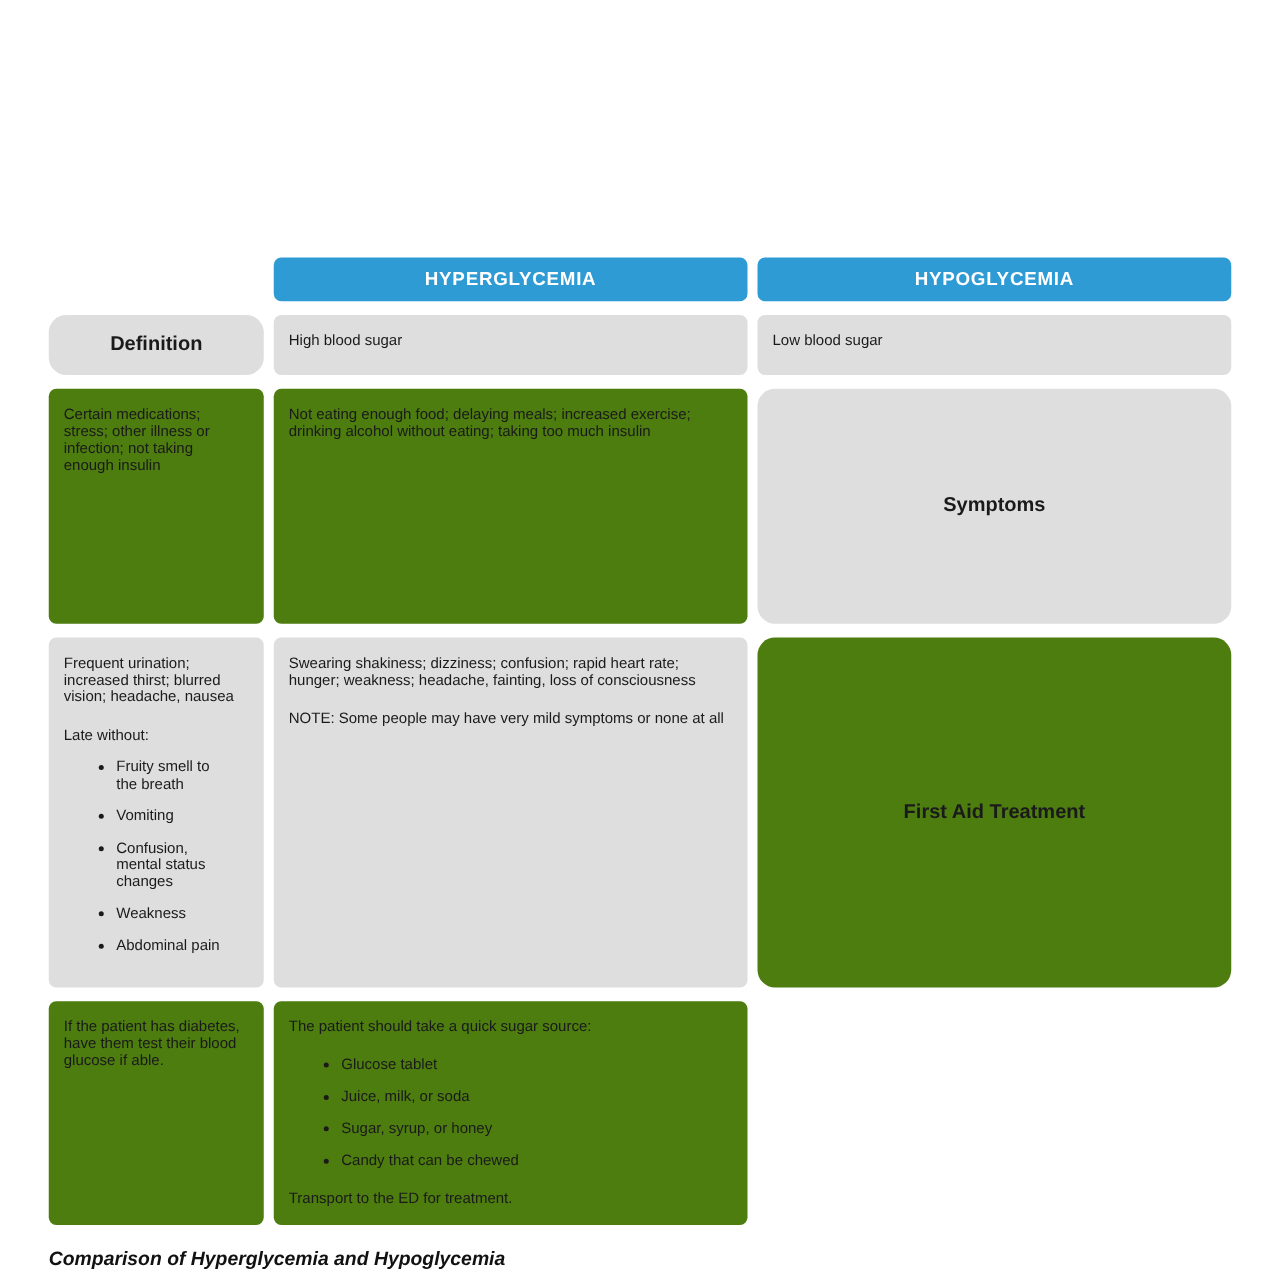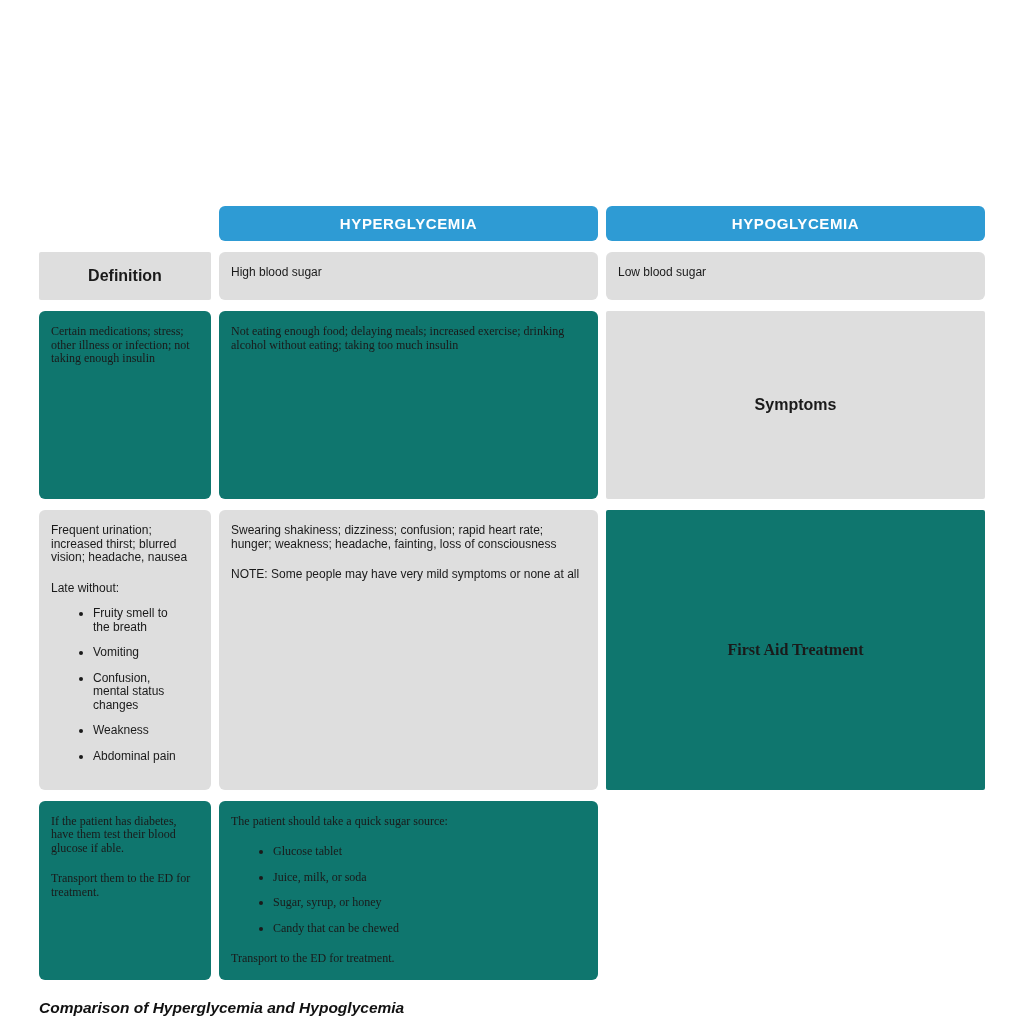--- a/index.html
+++ b/index.html
@@ -39,40 +39,40 @@
     height: 35px;
     display: flex;
     align-items: center;
     justify-content: center;
     font-size: 15px;
     font-weight: bold;
     letter-spacing: 0.6px;
   }
 
   .row-label {
-    border-radius: 2px;
+    border-radius: 14px;
     display: flex;
     align-items: center;
     justify-content: center;
     text-align: center;
     font-size: 16px;
     font-weight: bold;
     padding: 8px 12px;
     line-height: 1.15;
   }
 
   .cell {
     border-radius: 6px;
     padding: 14px 16px 14px 12px;
     font-size: 12px;
     line-height: 1.13;
   }
 
   .tone-gray  { background: #dedede; }
-  .tone-orange{ background: #0f766e; font-family: Liberation Serif, serif; }
+  .tone-orange{ background: #4d7c0f; }
 
   .r-definition { min-height: 48px; }
   .r-causes     { min-height: 91px; }
   .r-symptoms   { min-height: 188px; }
   .r-firstaid   { min-height: 169px; }
 
   .cell p { margin: 0 0 17px 0; }
   .cell p.tight { margin-bottom: 0; }
   .cell ul { margin: 0 0 17px 0; padding-left: 30px; list-style: disc; }
   .cell li { margin: 12px; }
@@ -125,21 +125,20 @@
         </ul>
       </div>
     <div class="cell tone-gray r-symptoms">
         <p>Swearing shakiness; dizziness; confusion; rapid heart rate; hunger; weakness; headache, fainting, loss of consciousness</p>
         <p>NOTE: Some people may have very mild symptoms or none at all</p>
       </div>
 
     <div class="row-label tone-orange r-firstaid">First Aid Treatment</div>
     <div class="cell tone-orange r-firstaid">
         <p>If the patient has diabetes, have them test their blood glucose if able.</p>
-        <p>Transport them to the ED for treatment.</p>
       </div>
     <div class="cell tone-orange r-firstaid">
         <p>The patient should take a quick sugar source:</p>
         <ul>
           <li>Glucose tablet</li>
           <li>Juice, milk, or soda</li>
           <li>Sugar, syrup, or honey</li>
           <li>Candy that can be chewed</li>
         </ul>
         <p>Transport to the ED for treatment.</p>

